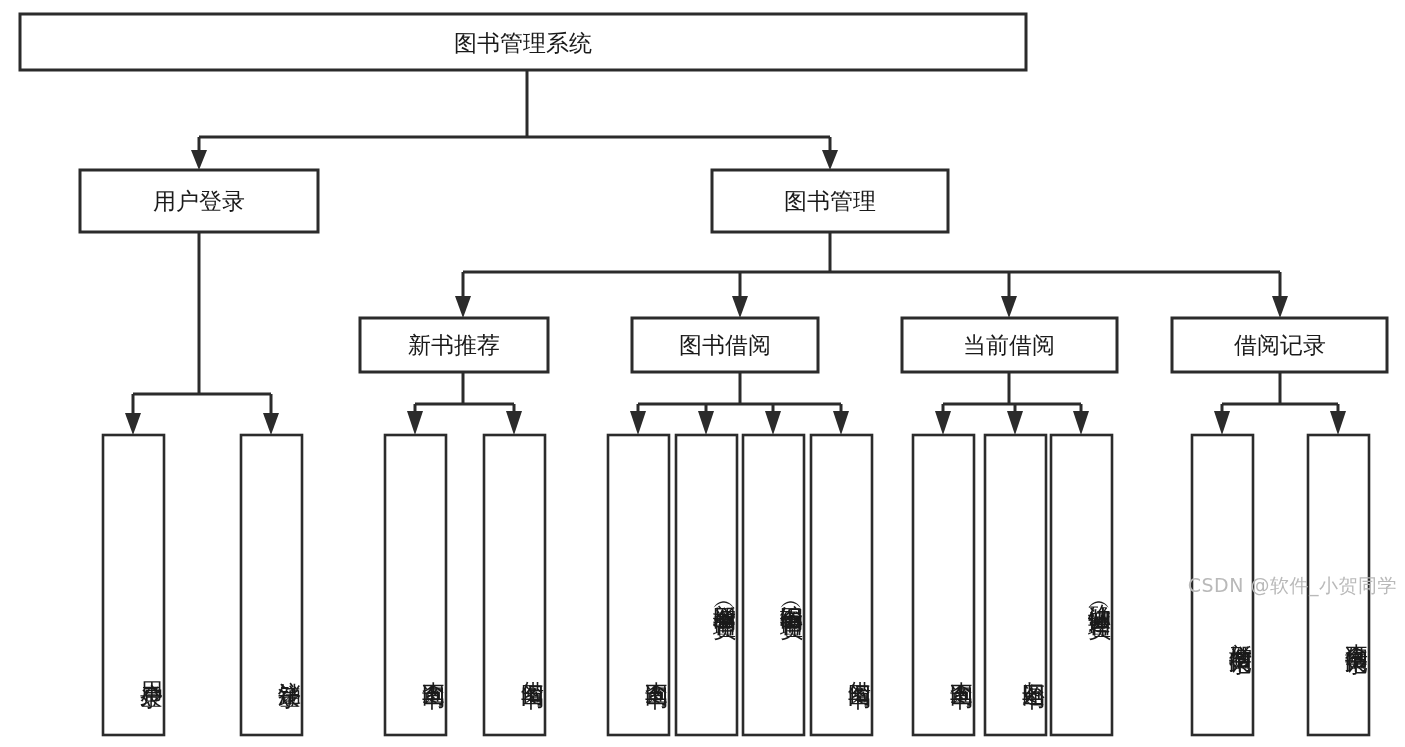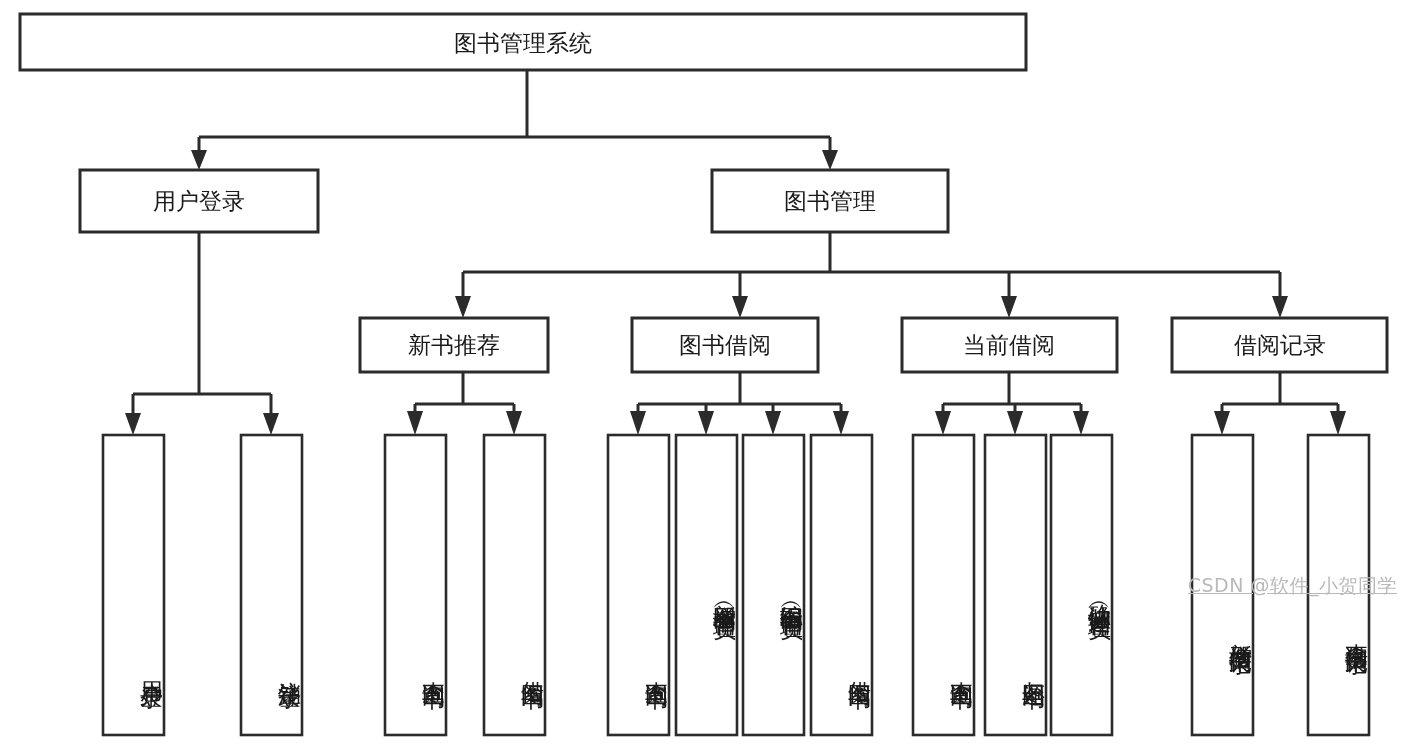--- a/index.html
+++ b/index.html
@@ -70,21 +70,20 @@
   }
   .watermark {
     position: absolute;
     right: 8px;
     bottom: 8px;
     font-family: "DejaVu Sans", "Liberation Sans", sans-serif;
     font-size: 19px;
     color: #b9b9b9;
     letter-spacing: 0.5px;
     white-space: nowrap;
-    text-decoration: underline;
   }
 </style>
 </head>
 <body>
 
 <div id="diagram-root">
 
   <svg id="tree-svg" viewBox="0 0 1405 747" xmlns="http://www.w3.org/2000/svg">
 
     <g>

